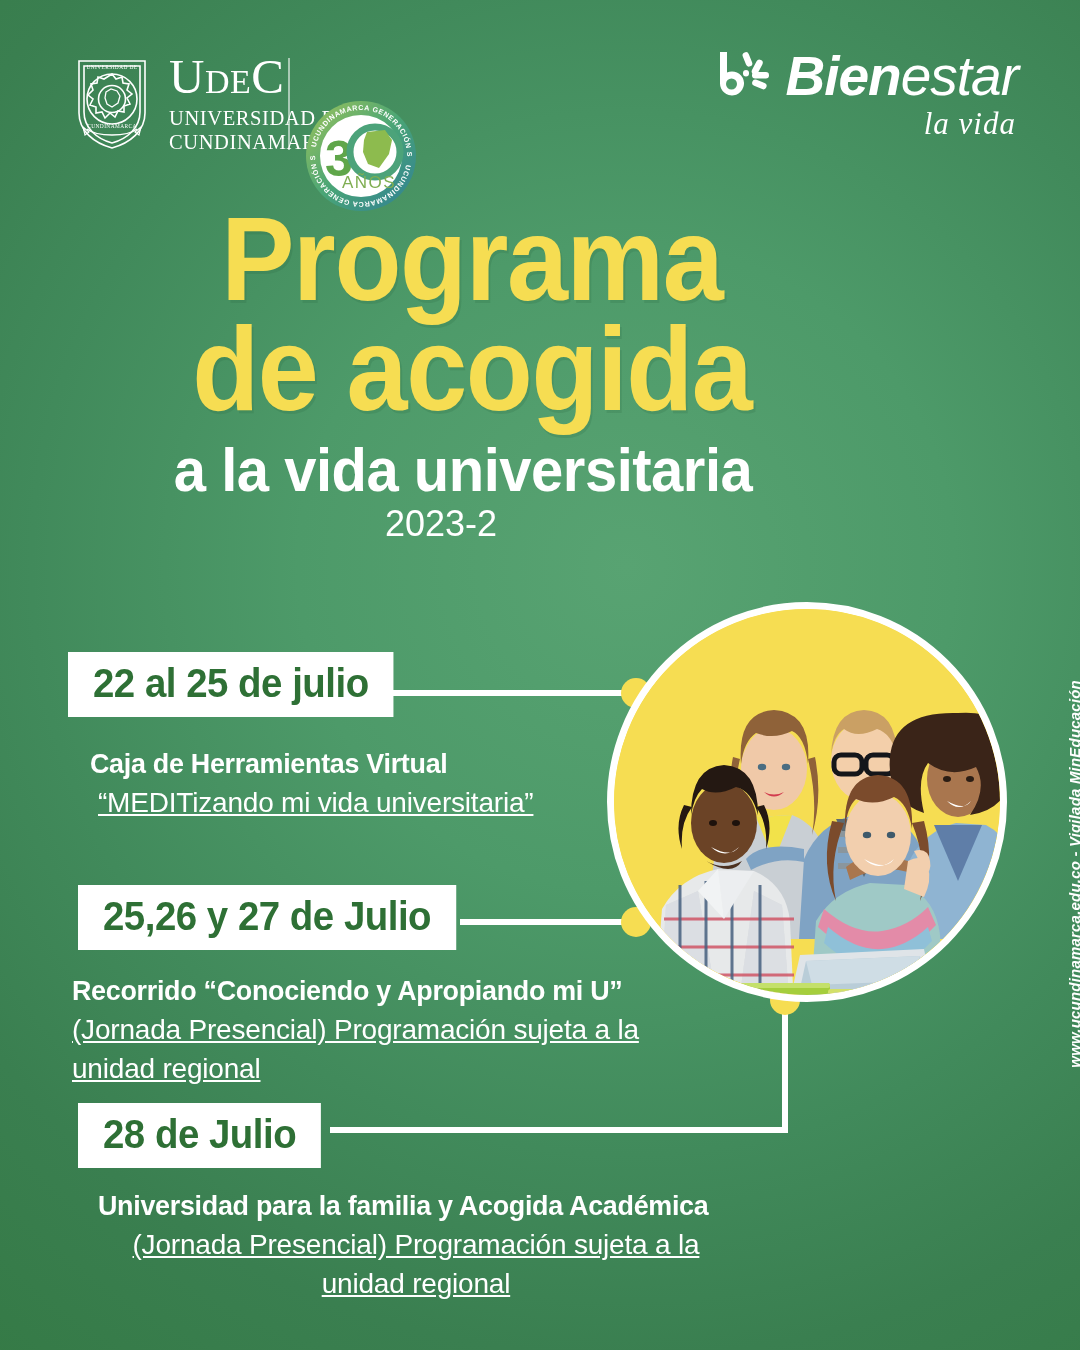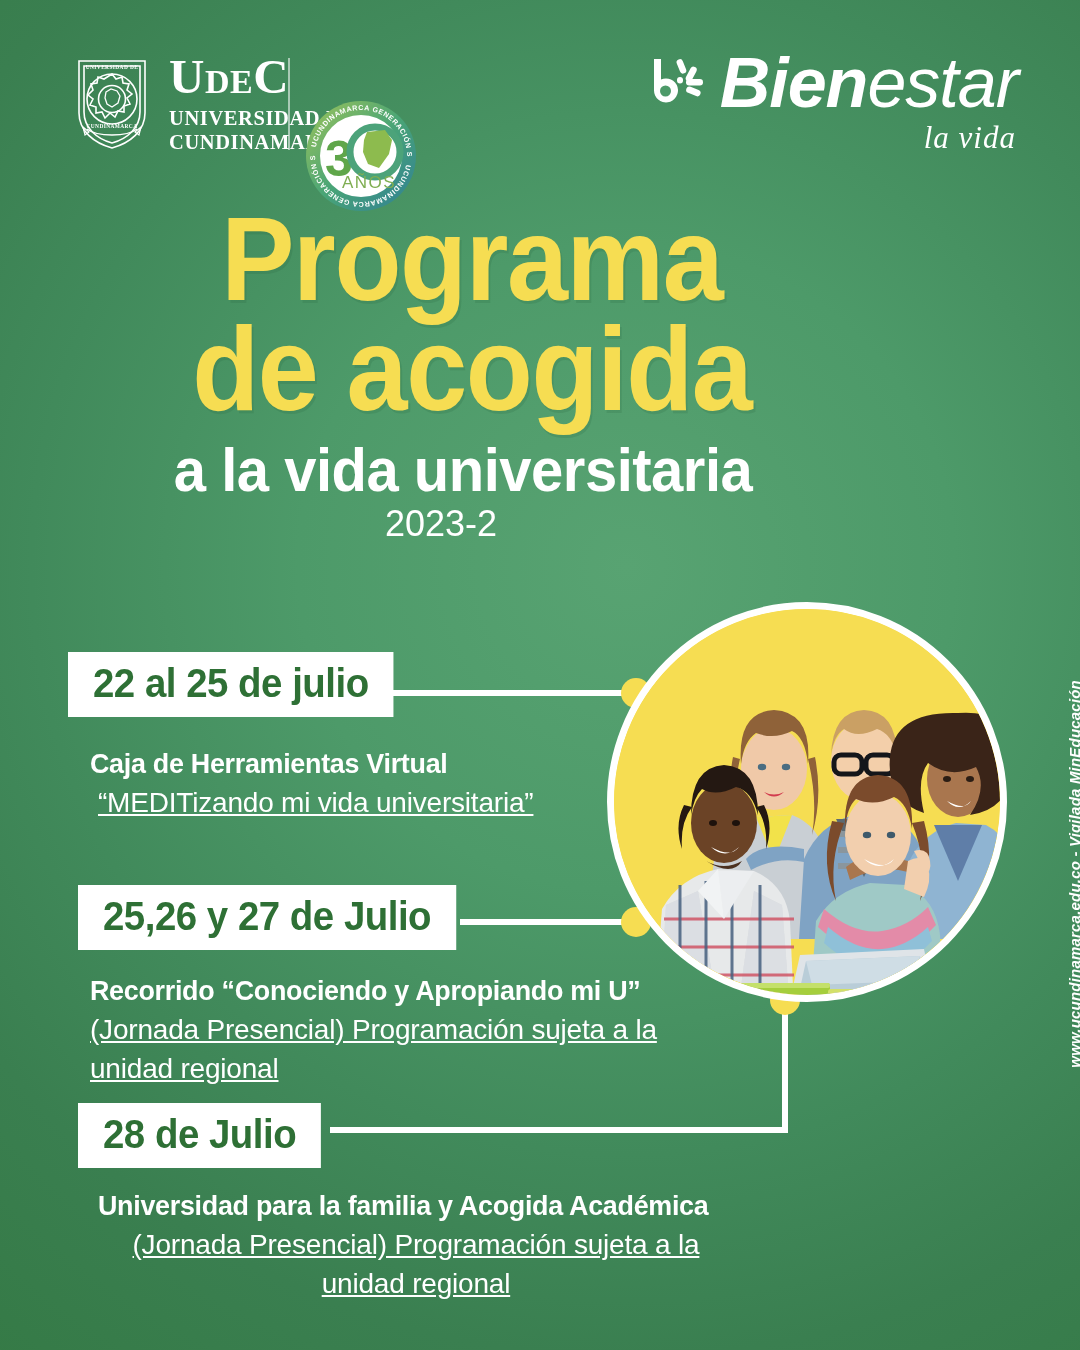--- a/index.html
+++ b/index.html
@@ -22,21 +22,21 @@
 
   
   #header {
     position: absolute;
     top: 48px; left: 0; width: 1080px; height: 120px;
   }
 
   #brand-left {
     position: absolute;
     left: 75px; top: 4px;
-    display: flex; align-items: center; font-weight: bold;
+    display: flex; align-items: center;
   }
 
   .shield { width: 74px; height: 96px; }
 
   #udec-wordmark {
     margin-left: 20px;
     color: #ffffff;
     font-family: "Liberation Serif", serif;
     line-height: 1;
   }
@@ -69,21 +69,21 @@
 
   #brand-right {
     position: absolute;
     right: 62px; top: 0px;
     text-align: right;
     color: #ffffff;
   }
   #bienestar-row { display: flex; align-items: center; justify-content: flex-end; }
   #b-mark { width: 66px; height: 56px; margin-right: 6px; }
   #bienestar-text {
-    font-size: 70px;
+    font-size: 55px;
     line-height: 1;
     letter-spacing: -1px;
     font-style: italic;
     white-space: nowrap;
   }
   #bienestar-text .bold { font-weight: bold; }
   #bienestar-text .light { font-weight: 300; }
   #lavida {
     font-family: "Liberation Serif", serif;
     font-style: italic;
@@ -206,21 +206,21 @@
     line-height: 1.38;
     white-space: nowrap;
     text-decoration: underline;
   }
   .indent { padding-left: 8px; }
 
   #badge-1 { left: 68px; top: 652px; }
   #desc-1  { left: 78px; top: 748px; }
 
   #badge-2 { left: 78px; top: 885px; }
-  #desc-2  { left: 78px; top: 975px; }
+  #desc-2  { left: 60px; top: 975px; }
 
   #badge-3 { left: 78px; top: 1103px; }
   #desc-3  { left: 86px; top: 1190px; text-align: center; }
 </style>
 </head>
 <body>
 
 <div id="poster">
 
   <div id="header">

